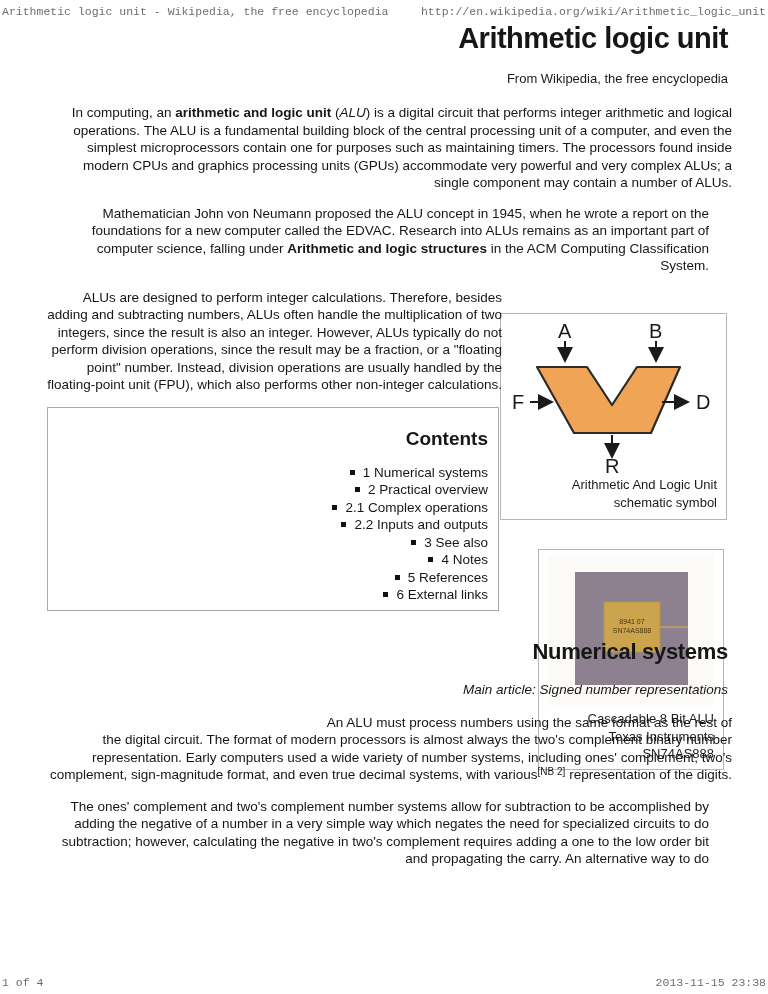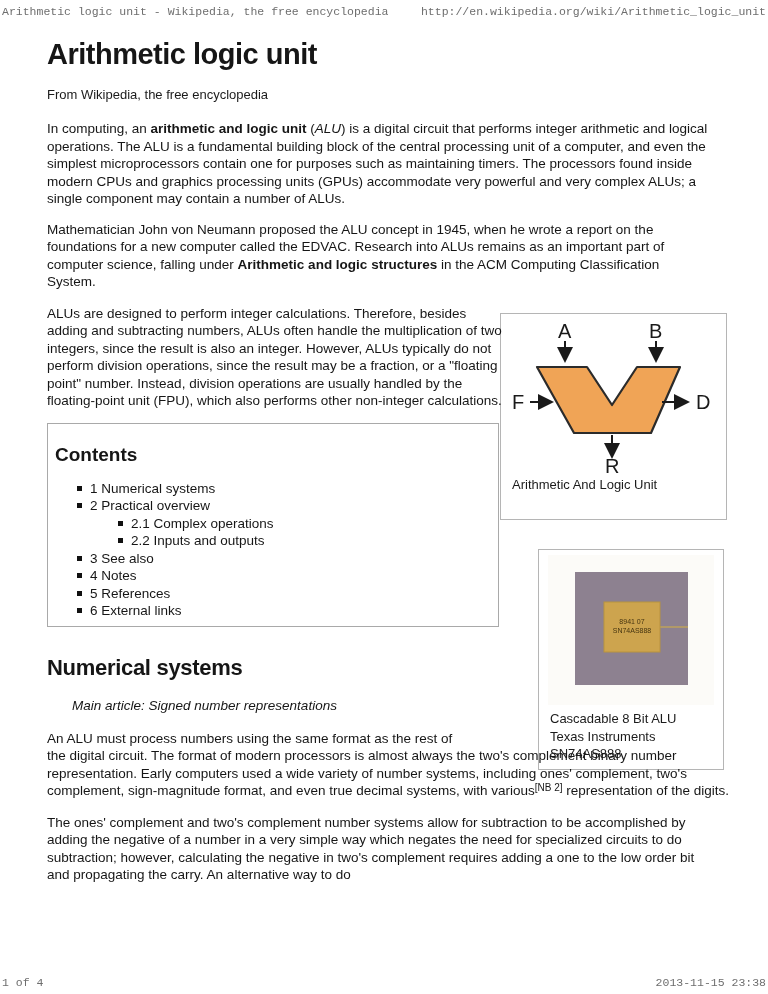--- a/index.html
+++ b/index.html
@@ -1,31 +1,31 @@
 <!DOCTYPE html>
 <html><head>
 <meta charset="utf-8">
 <style>
   * { margin:0; padding:0; box-sizing:border-box; }
   html,body { background:#ffffff; }
   .page {
     position:relative; width:768px; height:994px; background:#ffffff;
-    font-family:"Liberation Sans", sans-serif; color:#161616; overflow:hidden;
+    font-family:"Liberation Sans", sans-serif; color:#161616; overflow:hidden;text-align:right;
   }
   
   .print-bar {
     position:absolute; left:2px; right:2px; display:flex; justify-content:space-between;
     font-family:"Liberation Mono", "DejaVu Sans Mono", monospace;
     font-size:11.5px; color:#6e6e6e; letter-spacing:0;
   }
   .print-bar.top { top:5px; }
   .print-bar.bottom { top:976px; }
   
   .content { position:absolute; left:47px; top:0; width:681px; }
-  h1.title { font-size:29px; line-height:33px; font-weight:bold; margin-top:38px; letter-spacing:-0.5px; }
+  h1.title { font-size:29px; line-height:33px; font-weight:bold; margin-top:22px; letter-spacing:-0.5px; }
   .subtitle { font-size:13px; margin-top:16px; color:#1b1b1b; }
   p.body { font-size:13.5px; line-height:17.5px; }
   .p1 { margin-top:18px; width:685px; }
   .p2 { margin-top:13px; width:662px; }
   .p3 { margin-top:14px; width:455px; }
   .p4 { margin-top:17px; width:685px; }
   .p5 { margin-top:14px; width:662px; }
   .bold { font-weight:bold; }
   .it { font-style:italic; }
   sup.note { font-size:10px; vertical-align:4px; line-height:0; }
@@ -78,20 +78,21 @@
       <line x1="152" y1="81" x2="178" y2="81" stroke="#1a1a1a" stroke-width="2" marker-end="url(#ah)"></line>
       <line x1="102" y1="114" x2="102" y2="136" stroke="#1a1a1a" stroke-width="2" marker-end="url(#ah)"></line>
       <text class="svg-label" x="48" y="17">A</text>
       <text class="svg-label" x="139" y="17">B</text>
       <text class="svg-label" x="2" y="88">F</text>
       <text class="svg-label" x="186" y="88">D</text>
       <text class="svg-label" x="95" y="152">R</text>
     </svg>
     <div class="figcaption">
       <div>Arithmetic And Logic Unit</div>
+      <div>schematic symbol</div>
     </div>
   </div>
 
   <div class="figbox fig-chip">
     <svg class="chip-svg" width="166" height="150" viewBox="0 0 166 150">
       <rect x="0" y="0" width="166" height="150" fill="#fcfbf8"></rect>
       <rect x="27" y="17" width="113" height="113" fill="#8d8190"></rect>
       <line x1="112" y1="72" x2="140" y2="72" stroke="#c9a94f" stroke-width="1.2"></line>
       <rect x="56" y="47" width="56" height="50" stroke="#b8933f" stroke-width="1" fill="#cda44e"></rect>
       <text x="84" y="69" text-anchor="middle" font-size="7" fill="#463510" font-family="Liberation Sans, sans-serif">8941 07</text>

